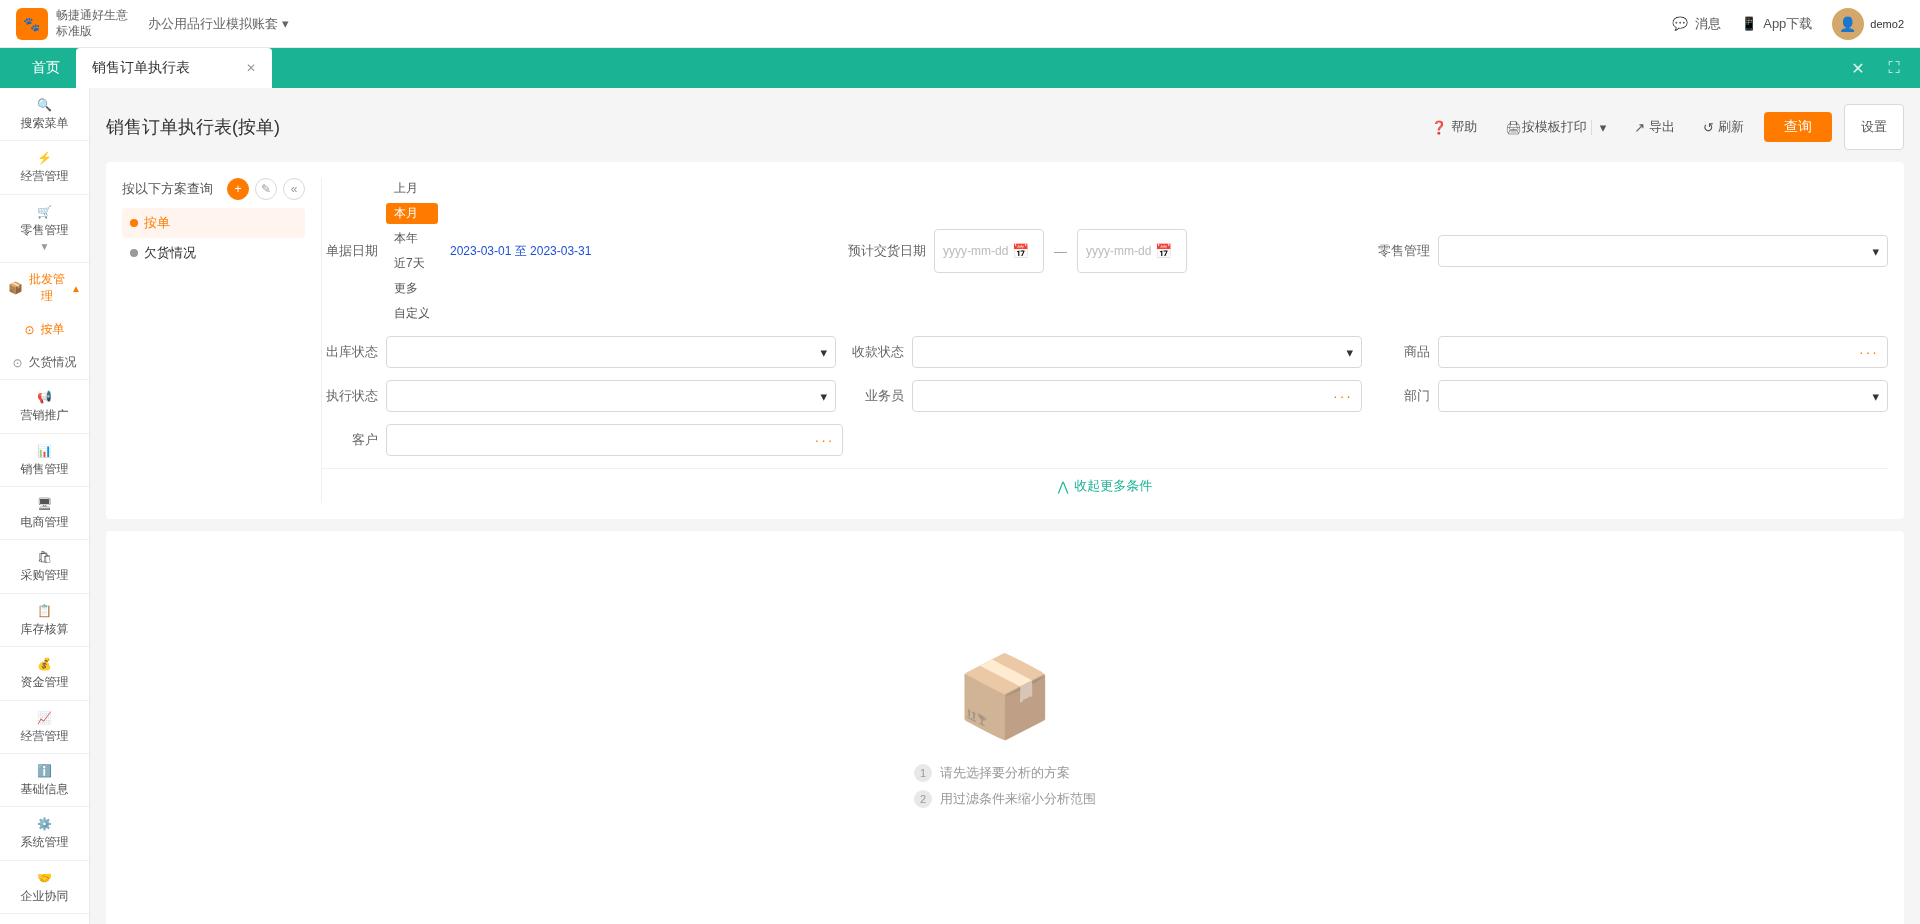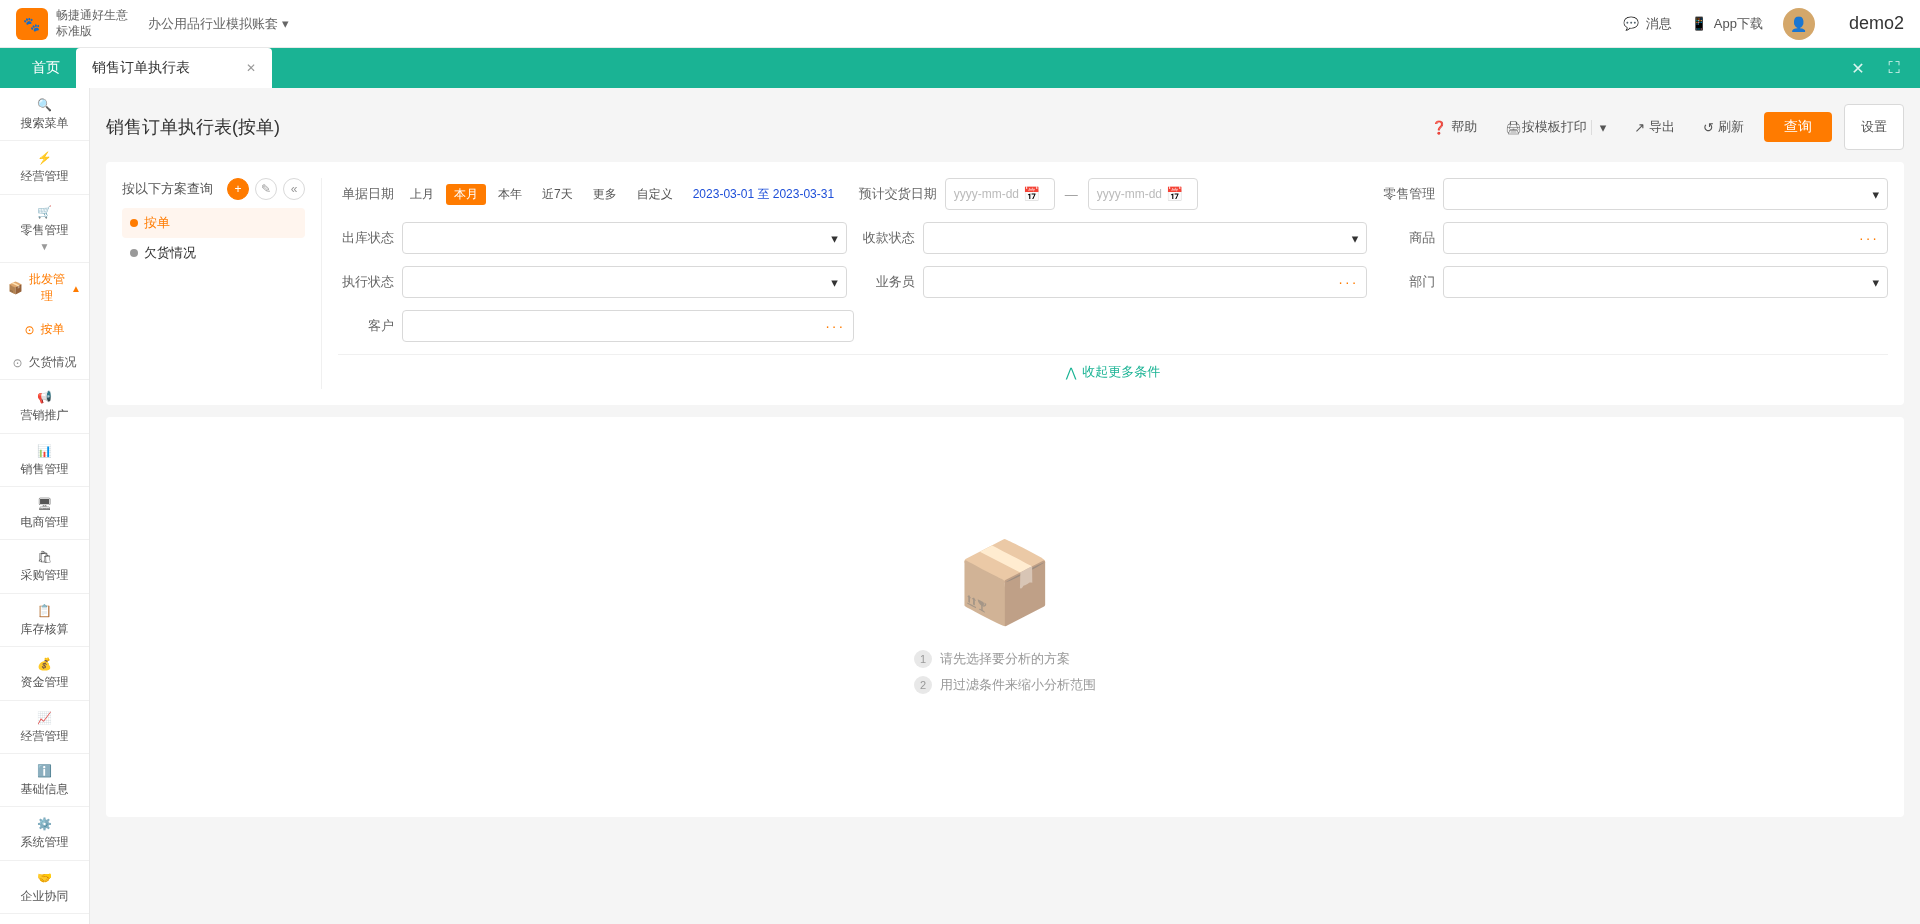--- a/index.html
+++ b/index.html
@@ -17,21 +17,21 @@
       flex-shrink: 0;
     }
     .top-bar-left { display: flex; align-items: center; gap: 12px; }
     .logo-area { display: flex; align-items: center; gap: 8px; }
     .logo-icon { width: 32px; height: 32px; background: #ff7b00; border-radius: 6px; display: flex; align-items: center; justify-content: center; color: white; font-size: 14px; font-weight: bold; }
     .logo-text { font-size: 12px; color: #666; line-height: 1.3; }
     .menu-selector { display: flex; align-items: center; gap: 4px; color: #666; font-size: 13px; cursor: pointer; padding: 4px 8px; border-radius: 4px; }
     .top-bar-right { display: flex; align-items: center; gap: 20px; }
     .top-bar-btn { display: flex; align-items: center; gap: 6px; cursor: pointer; color: #555; font-size: 13px; }
     .user-avatar { width: 32px; height: 32px; border-radius: 50%; background: #d4a76a; display: flex; align-items: center; justify-content: center; color: white; font-size: 12px; overflow: hidden; }
-    .user-name { color: #333; font-size: 18px; cursor: pointer; margin-left: 28px; }
+    .user-name { color: #333; font-size: 11px; cursor: pointer; }
 
     
     .tab-bar {
       background: #1ab394;
       height: 40px;
       display: flex;
       align-items: center;
       padding: 0 0 0 16px;
       flex-shrink: 0;
     }
@@ -149,21 +149,21 @@
       font-size: 13px;
     }
 
     
     .filter-panel {
       background: white;
       border-radius: 4px;
       padding: 16px;
       margin-bottom: 12px;
     }
-    .filter-layout { display: flex; gap: 16px; }
+    .filter-layout { display: flex; }
     .filter-left {
       width: 200px;
       flex-shrink: 0;
       border-right: 1px solid #f0f0f0;
       padding-right: 16px;
     }
     .filter-left-header {
       display: flex;
       align-items: center;
       justify-content: space-between;
@@ -209,31 +209,31 @@
       border-radius: 4px;
       padding: 0 8px;
       font-size: 13px;
       color: #333;
       background: white;
       cursor: pointer;
       display: flex;
       align-items: center;
       justify-content: space-between;
     }
-    .date-tabs { display: flex; gap: 4px; }
+    .date-tabs { display: flex; gap: 4px; flex-direction: column; }
     .date-tab {
       padding: 2px 8px;
       font-size: 12px;
       cursor: pointer;
       color: #555;
       border-radius: 3px;
     }
     .date-tab.active { background: #ff7b00; color: white; border-radius: 3px; }
     .date-input {
-      height: 32px;
+      height: 44px;
       border: 1px solid #d9d9d9;
       border-radius: 4px;
       padding: 0 8px;
       font-size: 12px;
       color: #bbb;
       background: white;
       display: flex;
       align-items: center;
       gap: 4px;
       cursor: pointer;

